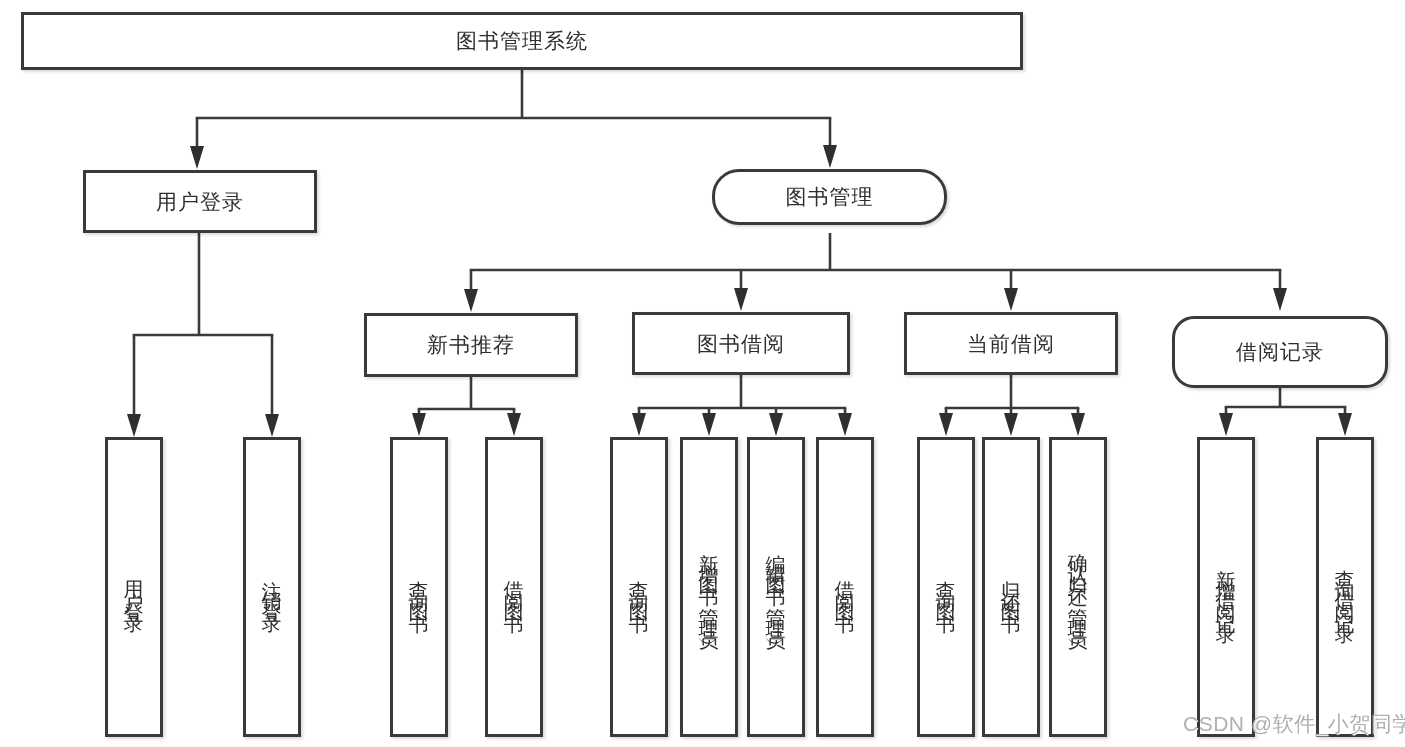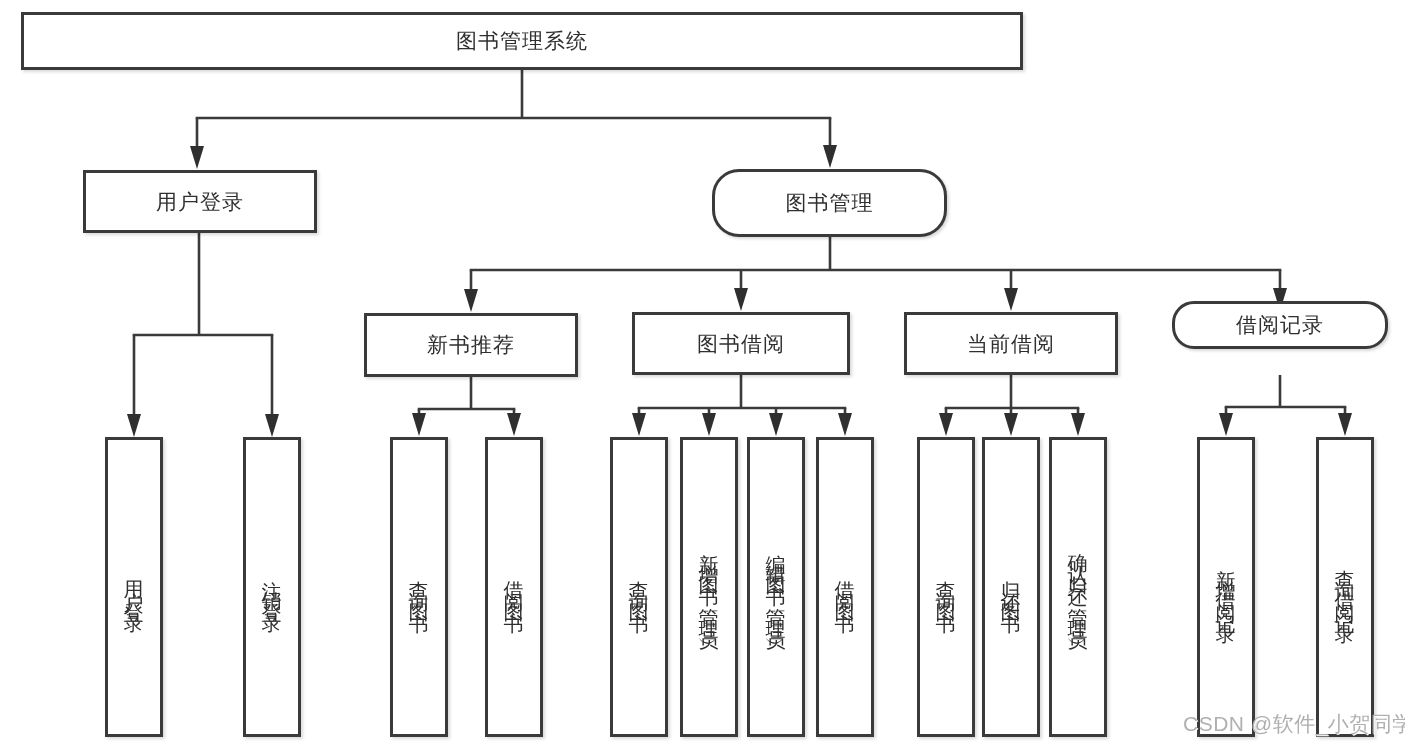--- a/index.html
+++ b/index.html
@@ -130,26 +130,26 @@
       <polygon points="1004,413 1018,413 1011,436"></polygon>
       <polygon points="1071,413 1085,413 1078,436"></polygon>
       <polygon points="1219,413 1233,413 1226,436"></polygon>
       <polygon points="1338,413 1352,413 1345,436"></polygon>
     </g>
   </svg>
 
   <div class="node hbox" style="left:21px; top:12px; width:1002px; height:58px;">图书管理系统</div>
 
   <div class="node hbox" style="left:83px; top:170px; width:234px; height:63px;">用户登录</div>
-  <div class="node hbox" style="left:712px; top:169px; width:235px; height:68px;border-radius:27px;">图书管理</div>
+  <div class="node hbox" style="left:712px; top:169px; width:235px; height:56px;border-radius:27px;">图书管理</div>
 
   <div class="node hbox" style="left:364px; top:313px; width:214px; height:64px;">新书推荐</div>
   <div class="node hbox" style="left:632px; top:312px; width:218px; height:63px;">图书借阅</div>
   <div class="node hbox" style="left:904px; top:312px; width:214px; height:63px;">当前借阅</div>
-  <div class="node hbox" style="left:1172px; top:301px; width:216px; height:48px;border-radius:22px;">借阅记录</div>
+  <div class="node hbox" style="left:1172px; top:316px; width:216px; height:72px;border-radius:22px;">借阅记录</div>
 
   <div class="node vbox" style="left:105px;">
     <span class="vtext">用户登录</span>
   </div>
   <div class="node vbox" style="left:243px;">
     <span class="vtext">注销登录</span>
   </div>
 
   <div class="node vbox" style="left:390px;">
     <span class="vtext">查询图书</span>

